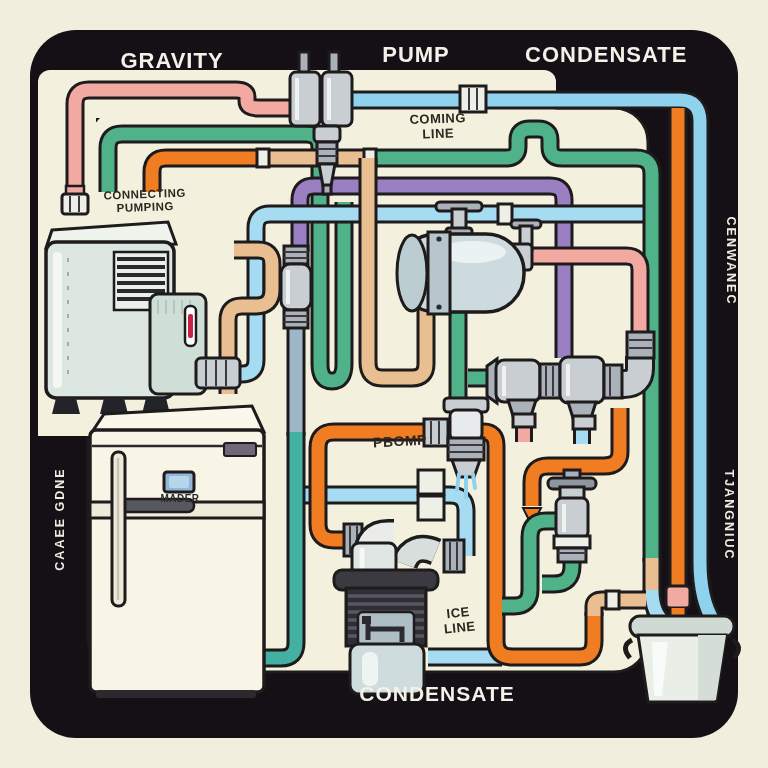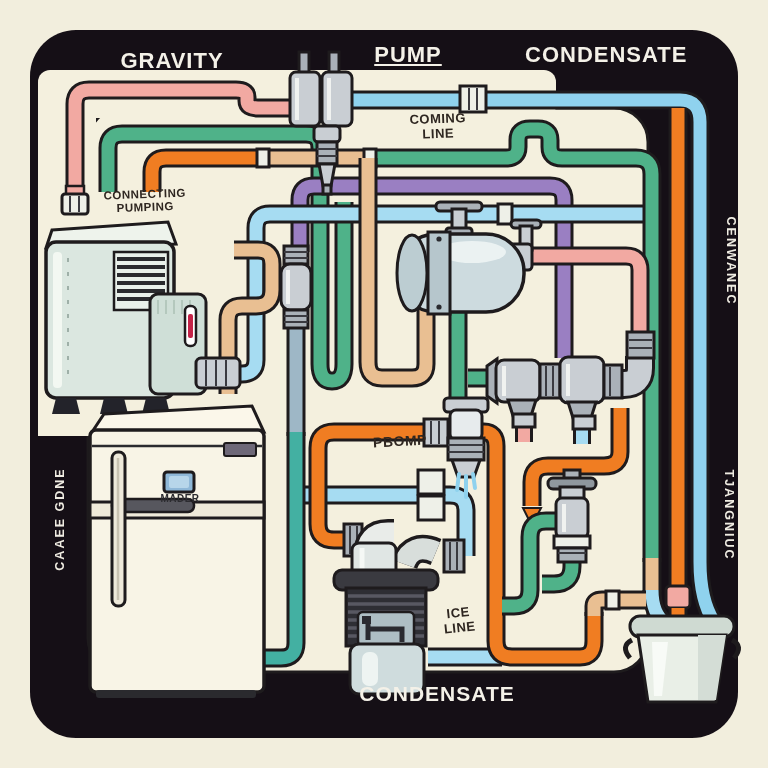--- a/index.html
+++ b/index.html
@@ -329,21 +329,21 @@
     <line x1="118" y1="458" x2="118" y2="600" stroke="#c9c3b2" stroke-width="2.5"></line>
     <rect x="224" y="443" width="32" height="13" rx="2" style="fill:#6e6878;stroke:var(--outline);stroke-width:2"></rect>
     <rect x="164" y="472" width="30" height="20" rx="3" style="fill:#8fb8d8;stroke:var(--outline);stroke-width:3"></rect>
     <rect x="169" y="476" width="20" height="12" rx="2" fill="#b7d6ea"></rect>
     <rect x="96" y="690" width="160" height="8" rx="3" fill="#2a2a2e"></rect>
   </g>
 
 </svg>
 
 <div class="lbl lbl-frame" style="left:112px;top:48px;width:120px;">GRAVITY</div>
-<div class="lbl lbl-frame" style="left:368px;top:42px;width:80px;text-decoration:underline;">PUMP</div>
+<div class="lbl lbl-frame" style="left:376px;top:42px;width:80px;">PUMP</div>
 <div class="lbl lbl-frame" style="left:525px;top:42px;width:150px;">CONDENSATE</div>
 <div class="lbl lbl-frame" style="left:352px;top:682px;width:170px;font-size:21px;">CONDENSATE</div>
 
 <div class="lbl lbl-hand" style="left:400px;top:112px;width:76px;transform:rotate(-2deg);">
   <div>COMING</div>
   <div>LINE</div>
 </div>
 <div class="lbl lbl-hand" style="left:92px;top:188px;width:106px;font-size:11.5px;transform:rotate(-2deg);">
   <div>CONNECTING</div>
   <div>PUMPING</div>

